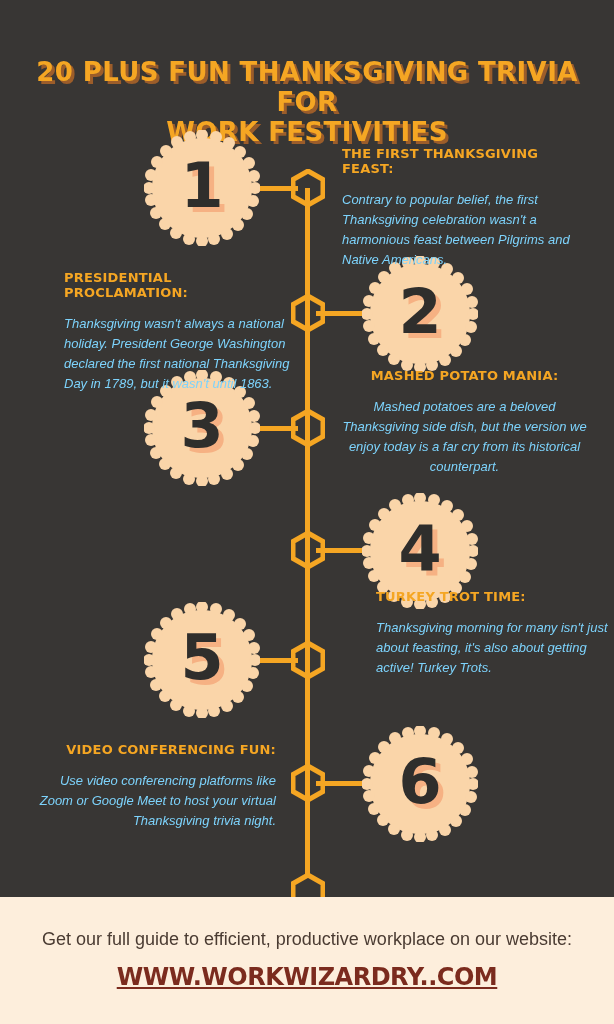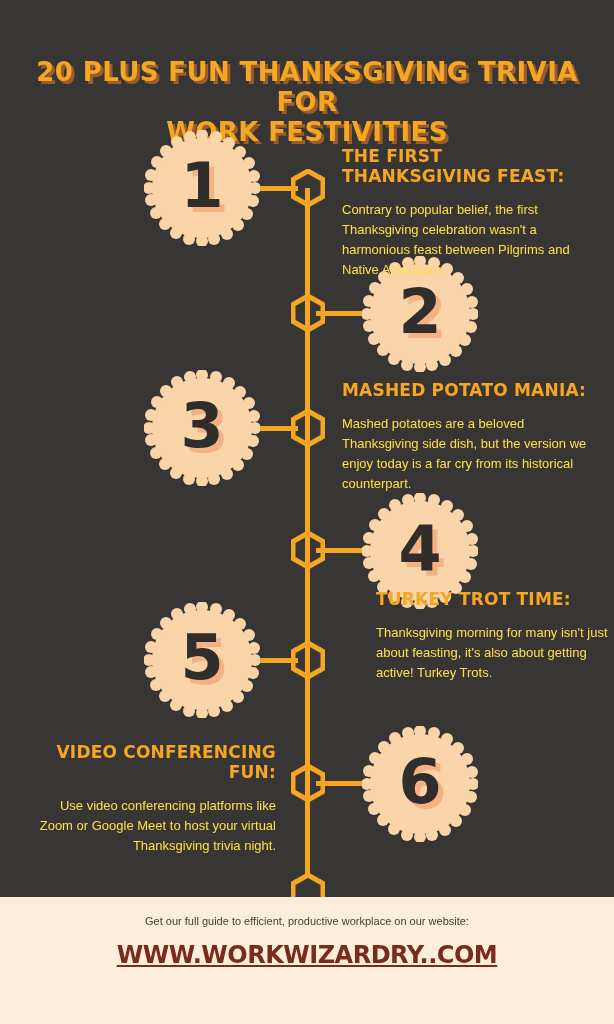--- a/index.html
+++ b/index.html
@@ -102,51 +102,52 @@
     position: absolute;
     width: 250px;
   }
   .fact.left  { text-align: left; }
   .fact.right { text-align: left; }
 
   .fact-heading {
     display: block;
     font-family: "DejaVu Sans", sans-serif;
     font-weight: bold;
-    font-size: 17px;
+    font-size: 13px;
     letter-spacing: 0.2px;
     color: #F5A623;
     text-transform: uppercase;
     margin-bottom: 14px;
   }
   .fact-body {
     display: block;
     font-family: "Liberation Sans", sans-serif;
     font-size: 13px;
     line-height: 1.55;
-    color: #fde047;
+    color: #7dd3fc;
+    font-style: italic;
   }
 
   
   .footer {
     position: absolute;
     left: 0;
     bottom: 0;
     width: 614px;
     height: 127px;
     background: #FDEEDC;
   }
   .footer-tagline {
     display: block;
     text-align: center;
     font-family: "Liberation Sans", sans-serif;
-    font-size: 11px;
+    font-size: 18px;
     line-height: 1.35;
     color: #4a3b32;
-    padding-top: 17px;
+    padding-top: 30px;
   }
   .footer-url {
     display: block;
     text-align: center;
     font-family: "DejaVu Sans", sans-serif;
     font-weight: bold;
     font-size: 24px;
     letter-spacing: -0.5px;
     color: #7B2B1E;
     margin-top: 12px;
@@ -405,22 +406,26 @@
       </g>
     </svg>
     <span class="num">6</span>
   </div>
 
   <div class="fact right" style="left:342px; top:146px; width:250px;">
     <span class="fact-heading">THE FIRST THANKSGIVING FEAST:</span>
     <span class="fact-body">Contrary to popular belief, the first Thanksgiving celebration wasn't a harmonious feast between Pilgrims and Native Americans.</span>
   </div>
 
-
-  <div class="fact right" style="left:342px; top:380px; width:245px;">
+  <div class="fact left" style="left:64px; top:270px; width:232px;">
+    <span class="fact-heading">PRESIDENTIAL PROCLAMATION:</span>
+    <span class="fact-body">Thanksgiving wasn't always a national holiday. President George Washington declared the first national Thanksgiving Day in 1789, but it wasn't until 1863.</span>
+  </div>
+
+  <div class="fact right" style="left:342px; top:368px; width:245px;text-align:center;">
     <span class="fact-heading">MASHED POTATO MANIA:</span>
     <span class="fact-body">Mashed potatoes are a beloved Thanksgiving side dish, but the version we enjoy today is a far cry from its historical counterpart.</span>
   </div>
 
 
   <div class="fact right" style="left:348px; top:589px; width:240px;margin-left:28px;">
     <span class="fact-heading">TURKEY TROT TIME:</span>
     <span class="fact-body" style="display:block; margin-top:12px;">Thanksgiving morning for many isn't just about feasting, it's also about getting active! Turkey Trots.</span>
   </div>
 

